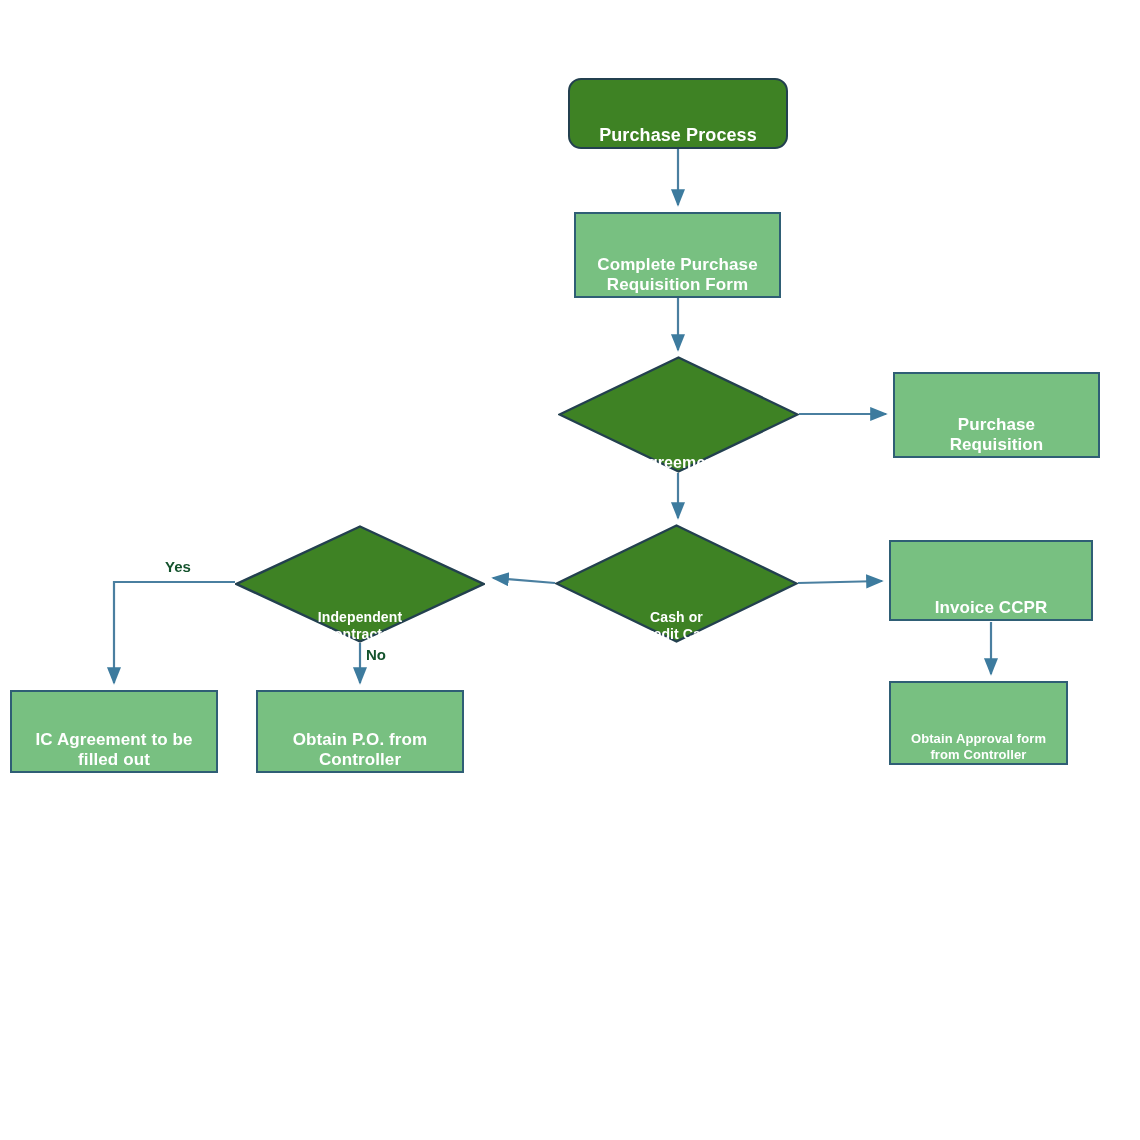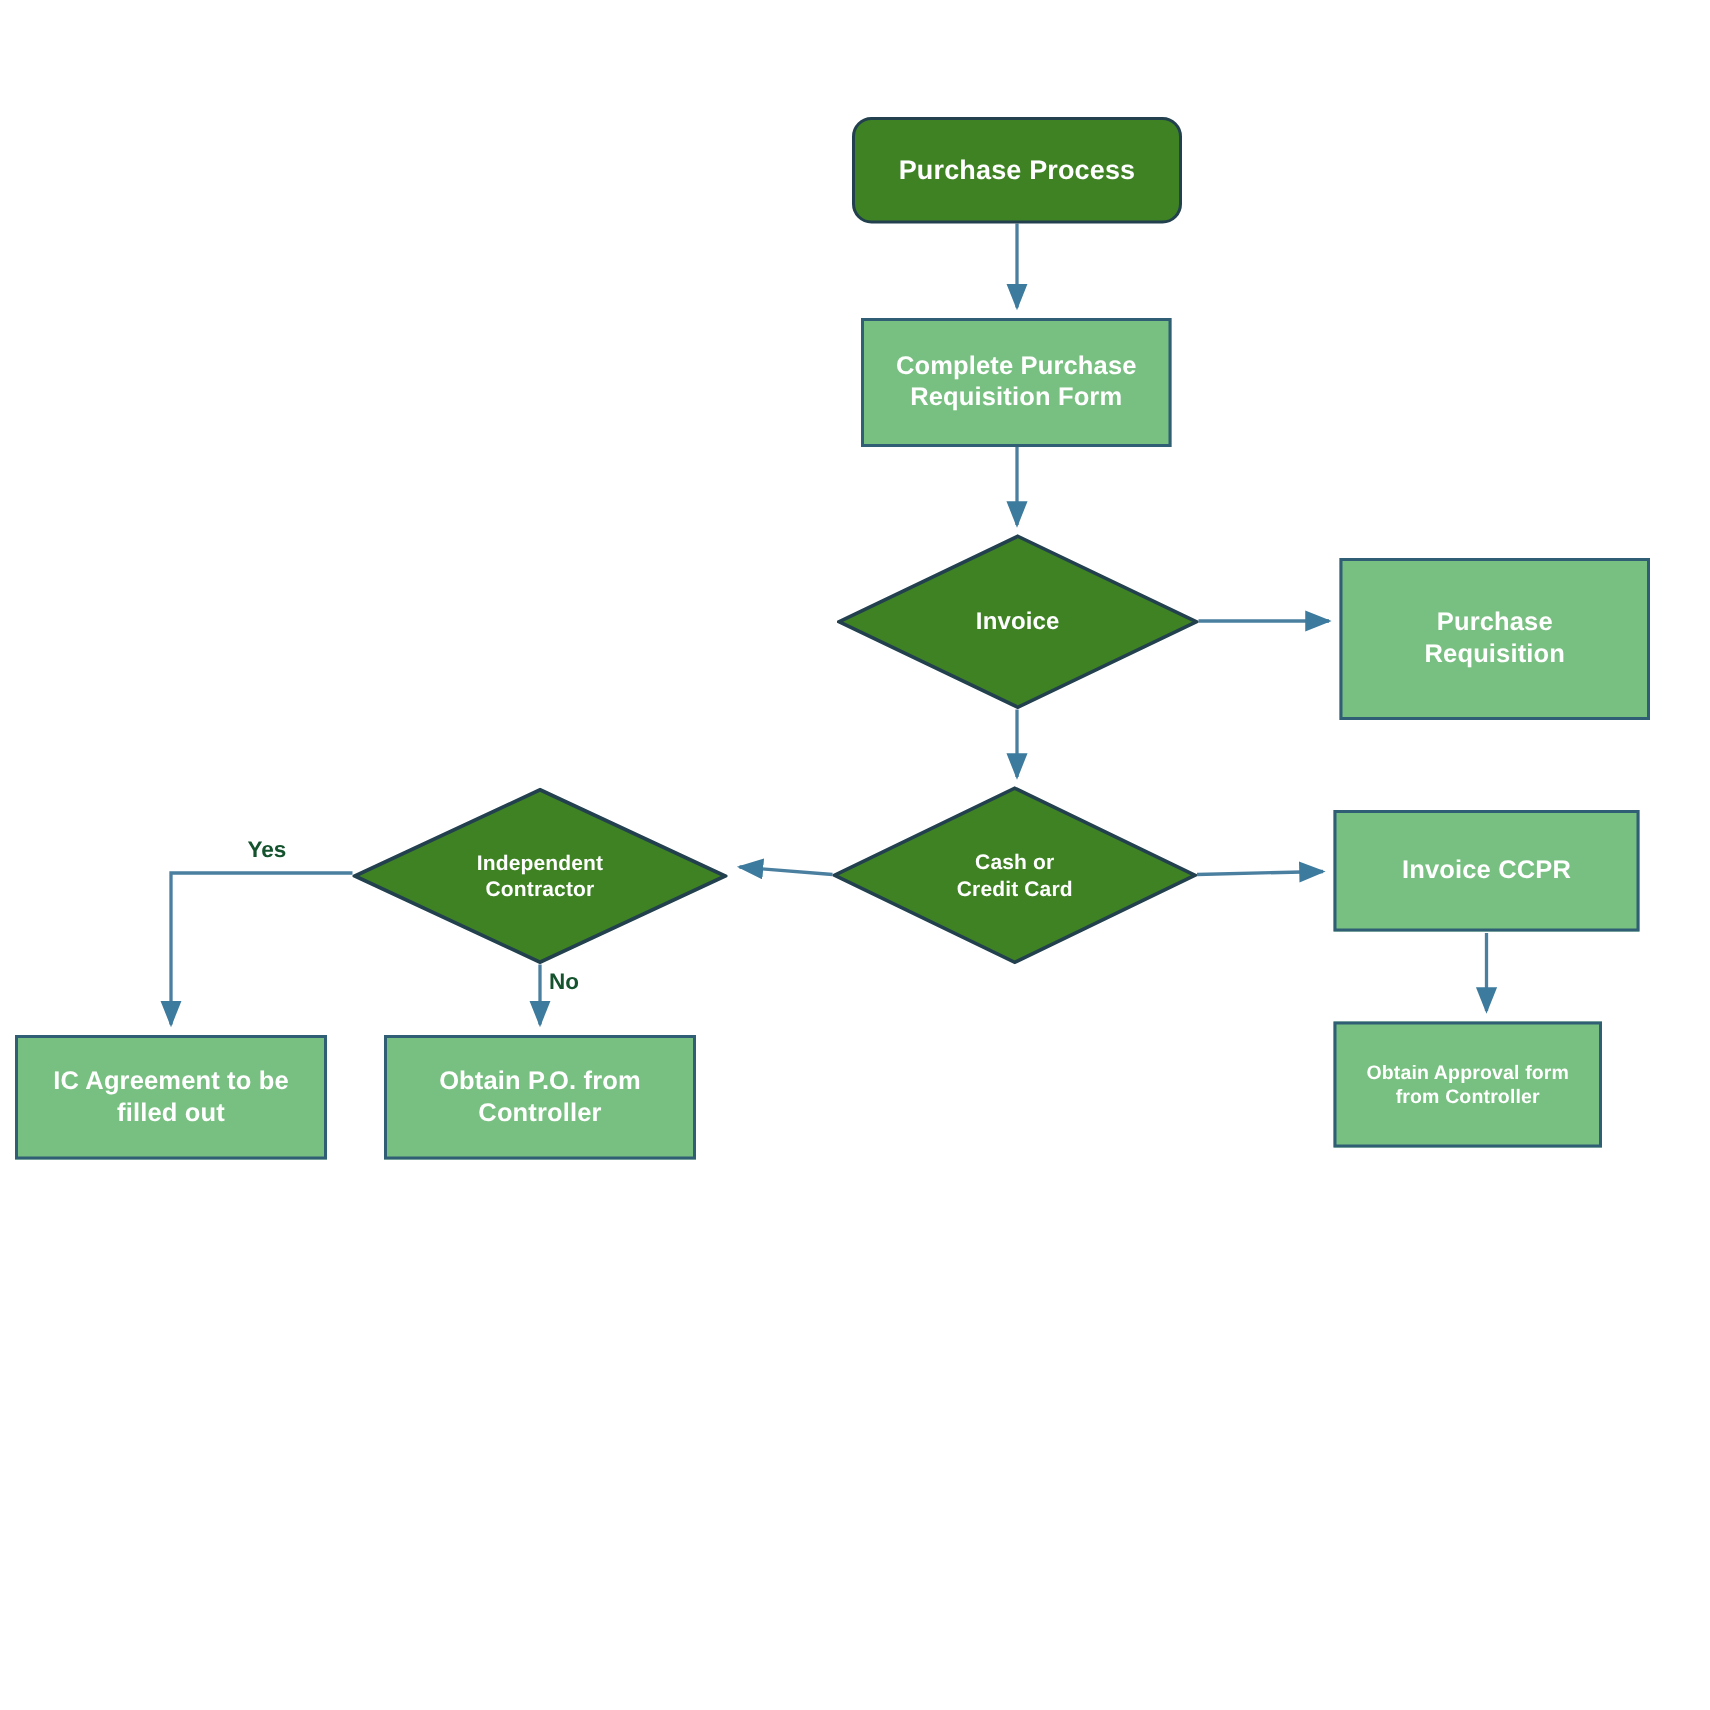--- a/index.html
+++ b/index.html
@@ -23,21 +23,21 @@
     left: 0;
     top: 0;
     width: 1140px;
     height: 1140px;
     pointer-events: none;
   }
   .node {
     position: absolute;
     box-sizing: border-box;
     display: flex;
-    align-items: center;
+    align-items: flex-end;
     justify-content: center;
     text-align: center;
     color: #ffffff;
     font-weight: bold;
     line-height: 1.22;
     letter-spacing: 0.1px;
     z-index: 2;
   }
   .node .label {
     display: block;
@@ -123,24 +123,24 @@
 
   <div class="node rect fs-17" style="left:574px; top:212px; width:207px; height:86px;">
     <span class="label">Complete Purchase
 Requisition Form</span>
   </div>
 
   <div class="node diamond fs-16" style="left:558px; top:356px; width:241px; height:117px;">
     <svg class="dshape" viewBox="0 0 241 117" preserveAspectRatio="none">
       <polygon points="120.5,1.5 239.5,58.5 120.5,115.5 1.5,58.5" fill="#3E8224" stroke="#23404F" stroke-width="2.4"></polygon>
     </svg>
-    <span class="label">Invoice</span>
+    <span class="label">Agreement</span>
   </div>
 
-  <div class="node rect fs-17" style="left:893px; top:372px; width:207px; height:108px;">
+  <div class="node rect fs-17" style="left:893px; top:372px; width:207px; height:86px;">
     <span class="label">Purchase
 Requisition</span>
   </div>
 
   <div class="node diamond fs-14" style="left:555px; top:524px; width:243px; height:119px;">
     <svg class="dshape" viewBox="0 0 243 119" preserveAspectRatio="none">
       <polygon points="121.5,1.5 241.5,59.5 121.5,117.5 1.5,59.5" fill="#3E8224" stroke="#23404F" stroke-width="2.4"></polygon>
     </svg>
     <span class="label">Cash  or
 Credit Card</span>

